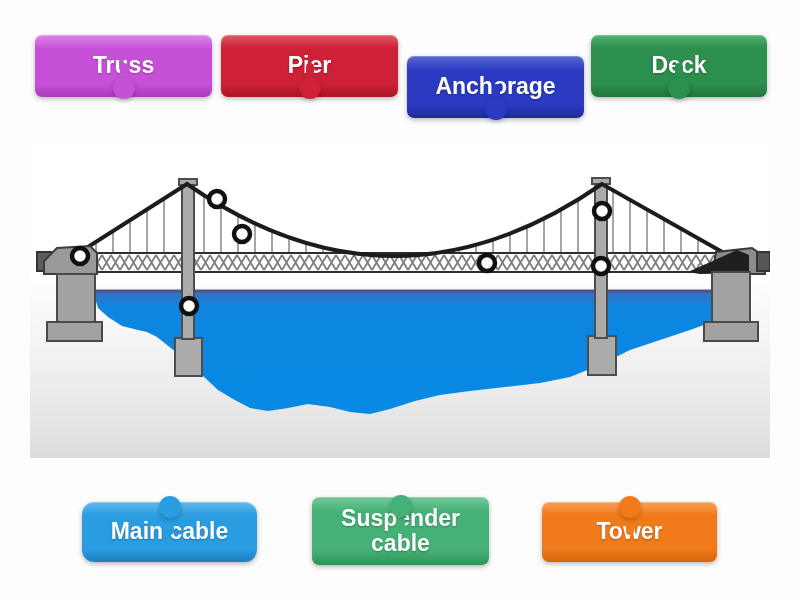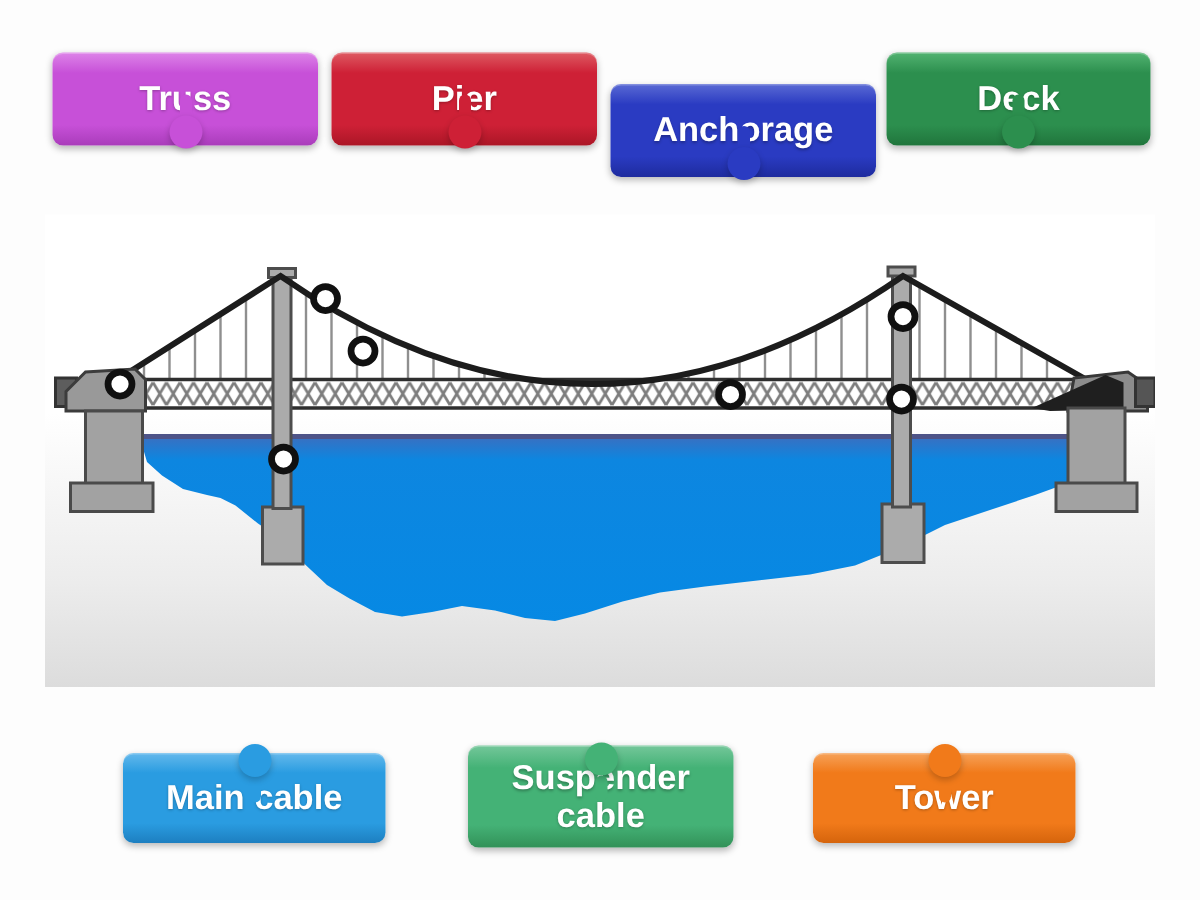--- a/index.html
+++ b/index.html
@@ -21,21 +21,21 @@
   .pin-down .stem{top:calc(100% - 3px);height:17px;}
   .pin-down .dot{top:calc(100% + 11px);}
   .pin-up .stem{bottom:calc(100% - 3px);height:17px;}
   .pin-up .dot{bottom:calc(100% + 14px);}
 
   
   #chip-truss      {left:35px; top:35px; width:177px;height:62px;}
   #chip-pier       {left:221px;top:35px; width:177px;height:62px;}
   #chip-anchorage  {left:407px;top:35px; width:177px;height:62px;margin-top:21px;}
   #chip-deck       {left:591px;top:35px; width:176px;height:62px;}
-  #chip-main-cable {left:82px; top:502px;width:175px;height:60px;}
+  #chip-main-cable {left:82px; top:502px;width:175px;height:60px;border-radius:12px;}
   #chip-suspender  {left:312px;top:497px;width:177px;height:68px;}
   #chip-tower      {left:542px;top:502px;width:175px;height:60px;}
 
   
   #bridge-area{position:absolute;left:30px;top:143px;width:740px;height:315px;
                background:linear-gradient(180deg,#ffffff 0%,#ffffff 42%,#ececec 78%,#dcdcdc 100%);}
   #bridge-svg{display:block;}
 </style>
 </head>
 <body>

